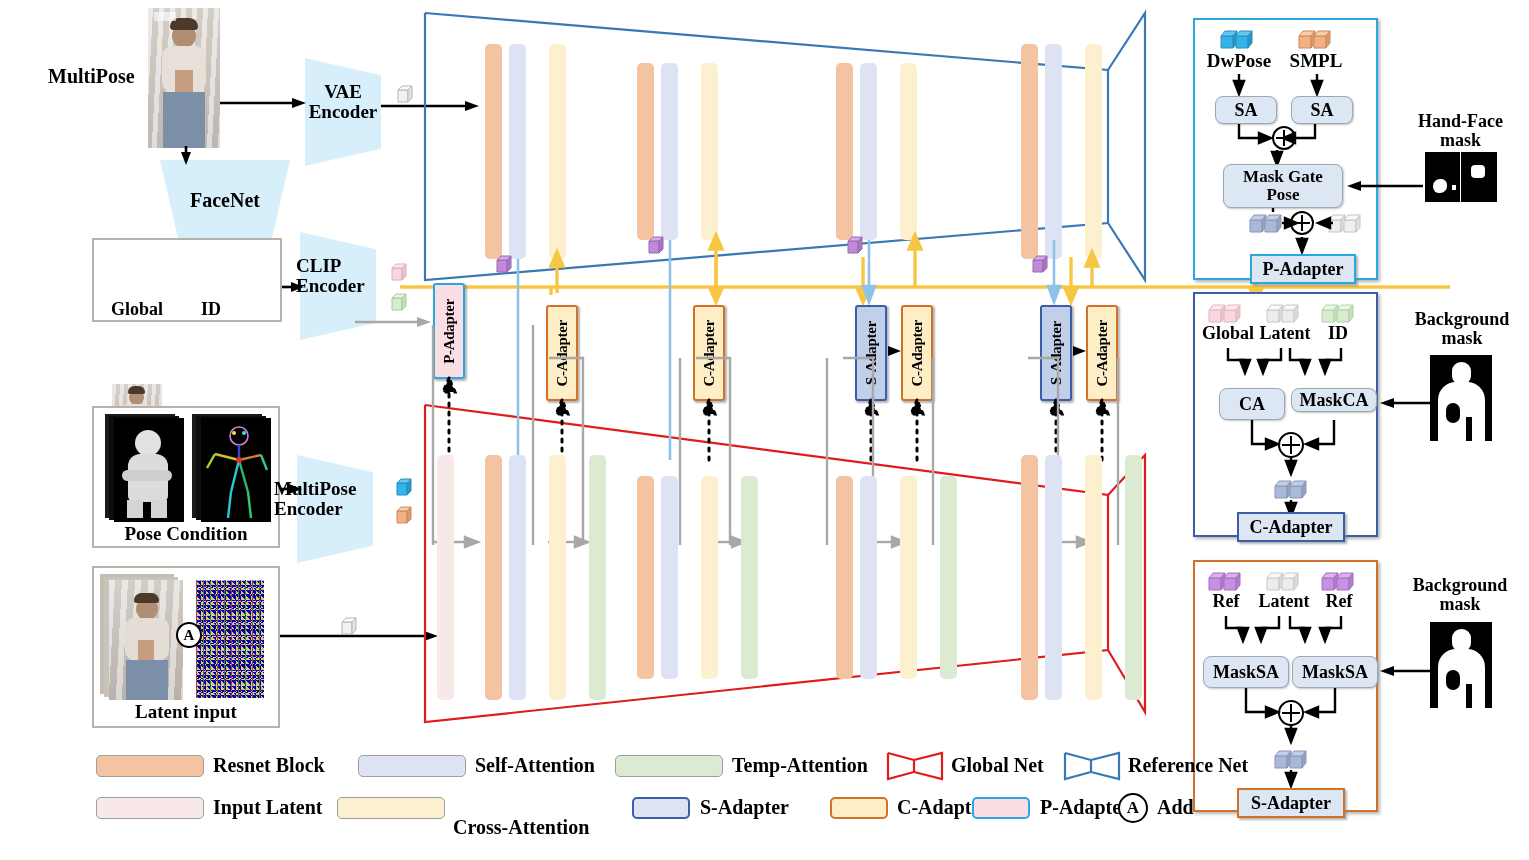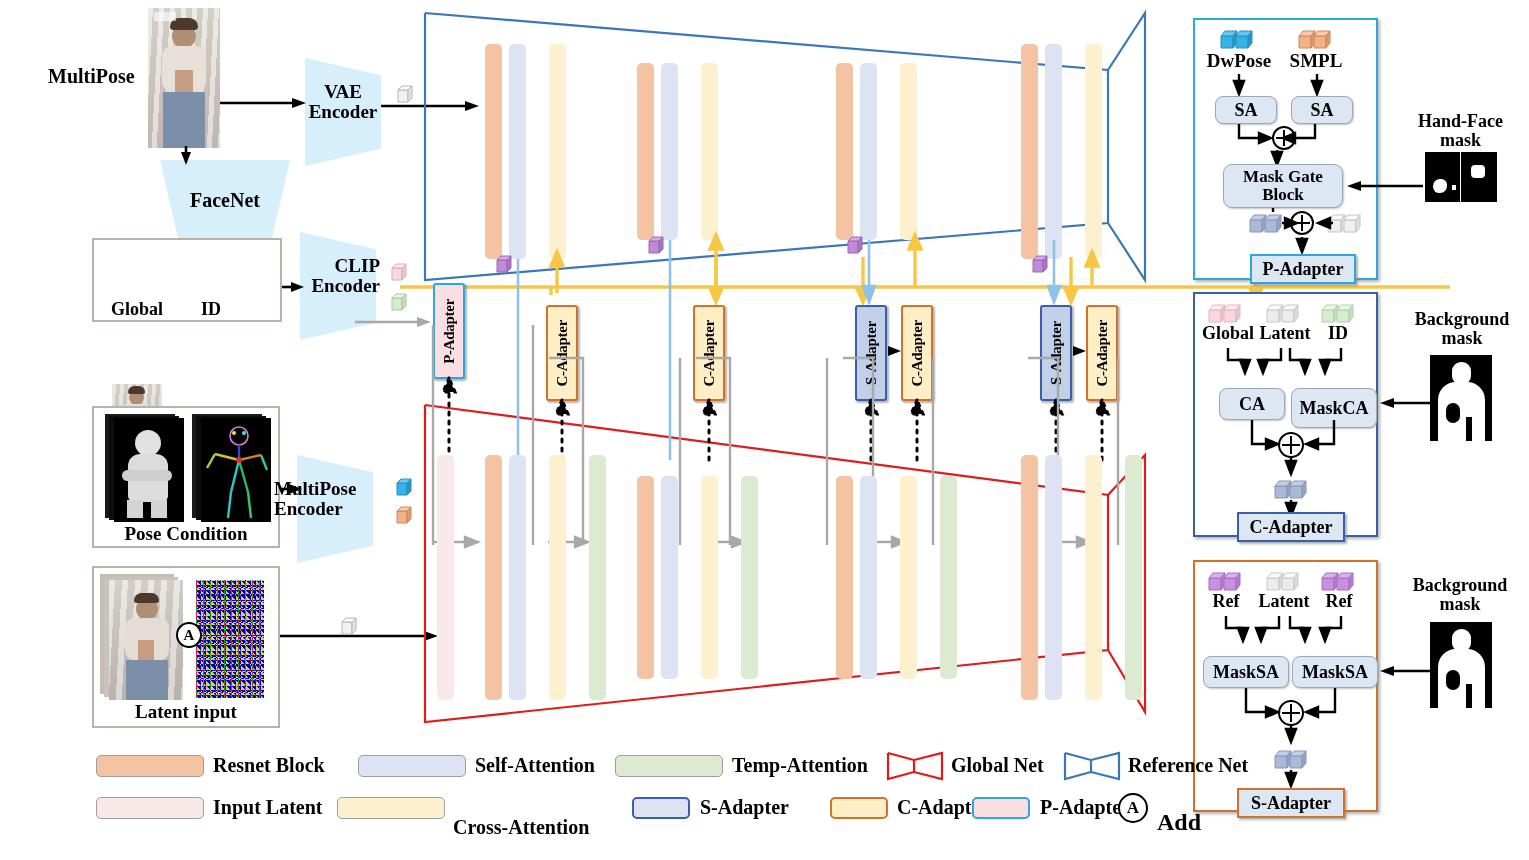--- a/index.html
+++ b/index.html
@@ -130,21 +130,21 @@
   <div class="abs" style="left:20px;top:10px;width:38px;height:46px;border-radius:19px 19px 16px 16px;background:#c9a184;"></div>
   <div class="abs" style="left:19px;top:4px;width:40px;height:13px;border-radius:16px 16px 3px 3px;background:#5a452f;"></div>
   <div class="abs" style="left:28px;top:26px;width:6px;height:3px;border-radius:2px;background:#3a2c20;"></div>
   <div class="abs" style="left:45px;top:26px;width:6px;height:3px;border-radius:2px;background:#3a2c20;"></div>
   <div class="abs" style="left:35px;top:40px;width:9px;height:5px;border-radius:3px;background:#9c6e58;"></div>
 </div>
 <div class="abs lbl" style="left:106px;top:300px;width:62px;text-align:center;font-size:18px;">Global</div>
 <div class="abs lbl" style="left:186px;top:300px;width:50px;text-align:center;font-size:18px;">ID</div>
 
 <div class="abs trap trap-r" style="left:300px;top:232px;width:76px;height:108px;"></div>
-<div class="abs lbl" style="left:296px;top:256px;width:84px;text-align:right;font-size:19px;">
+<div class="abs lbl" style="left:296px;top:256px;width:84px;text-align:left;font-size:19px;">
   <div>CLIP</div>
   <div>Encoder</div>
 </div>
 <svg class="abs" style="left:282px;top:279px;" width="24" height="16">
   <line x1="0" y1="8" x2="12" y2="8" stroke="#000" stroke-width="2.6"></line>
   <polygon points="22,8 9,3 9,13" fill="#000"></polygon>
 </svg>
 
 <svg class="abs cube" style="left:390px;top:262px;" width="20" height="20">
   <polygon points="2,6 12,6 12,18 2,18" fill="#f8d7dd" stroke="#d8b0b8" stroke-width="1"></polygon>
@@ -474,23 +474,23 @@
   <g stroke="#000" stroke-width="2.4" fill="#000">
     <path d="M46,2 V16 H68" fill="none"></path>
       <polygon points="78,16 66,11 66,21"></polygon>
     <path d="M122,2 V16 H100" fill="none"></path>
       <polygon points="90,16 102,11 102,21"></polygon>
     <line x1="84" y1="28" x2="84" y2="34"></line>
       <polygon points="84,43 79,30 89,30"></polygon>
   </g>
 </svg>
 
-<div class="pnode" style="left:1223px;top:164px;width:120px;height:44px;font-size:17px;flex-direction:column;border-radius:9px;">
+<div class="pnode" style="left:1223px;top:164px;width:120px;height:44px;font-size:17px;flex-direction:column;">
   <div>Mask Gate</div>
-  <div>Block</div>
+  <div>Pose</div>
 </div>
 
 <div class="abs lbl" style="left:1398px;top:112px;width:125px;text-align:center;font-size:18px;">
   <div>Hand-Face</div>
   <div>mask</div>
 </div>
 <div class="abs" style="left:1425px;top:152px;width:72px;height:50px;background:#000;">
   <div class="abs" style="left:0;top:0;width:35px;height:50px;background:#000;border-right:1px solid #fff;"></div>
   <div class="abs" style="left:8px;top:27px;width:14px;height:14px;border-radius:50% 40% 50% 45%;background:#fff;"></div>
   <div class="abs" style="left:27px;top:33px;width:4px;height:5px;background:#fff;"></div>
@@ -573,21 +573,21 @@
     <path d="M88,0 V12 H70" fill="none"></path>
       <polygon points="70,25 65,12 75,12"></polygon>
     <path d="M97,0 V12 H112" fill="none"></path>
       <polygon points="112,25 107,12 117,12"></polygon>
     <path d="M148,0 V12 H132" fill="none"></path>
       <polygon points="132,25 127,12 137,12"></polygon>
   </g>
 </svg>
 
 <div class="pnode" style="left:1219px;top:388px;width:66px;height:32px;font-size:18px;">CA</div>
-<div class="pnode" style="left:1291px;top:388px;width:86px;height:40px;font-size:18px;">MaskCA</div>
+<div class="pnode" style="left:1291px;top:388px;width:86px;height:24px;font-size:18px;">MaskCA</div>
 
 <div class="abs lbl" style="left:1398px;top:310px;width:128px;text-align:center;font-size:18px;">
   <div>Background</div>
   <div>mask</div>
 </div>
 <div class="abs" style="left:1430px;top:355px;width:62px;height:86px;background:#000;overflow:hidden;">
   <div class="abs" style="left:22px;top:7px;width:19px;height:23px;border-radius:9px;background:#fff;"></div>
   <div class="abs" style="left:8px;top:27px;width:47px;height:59px;border-radius:18px 18px 0 0;background:#fff;"></div>
   <div class="abs" style="left:16px;top:48px;width:14px;height:20px;border-radius:7px;background:#000;"></div>
   <div class="abs" style="left:36px;top:62px;width:6px;height:24px;background:#000;"></div>
@@ -752,13 +752,13 @@
 <div class="lg-tx lbl" style="left:700px;top:797px;font-size:20px;">S-Adapter</div>
 
 <div class="lg-sw" style="left:830px;top:797px;width:58px;height:22px;background:#fdeec5;border-color:#d2722a;border-width:2px;"></div>
 <div class="lg-tx lbl" style="left:897px;top:797px;font-size:20px;">C-Adapter</div>
 
 <div class="lg-sw" style="left:972px;top:797px;width:58px;height:22px;background:#fbdde4;border-color:#29a8e0;border-width:2px;"></div>
 <div class="lg-tx lbl" style="left:1040px;top:797px;font-size:20px;">P-Adapter</div>
 
 <div class="abs plus" style="left:1118px;top:793px;width:30px;height:30px;background:#fff;
      display:flex;align-items:center;justify-content:center;font-size:17px;font-weight:bold;">A</div>
-<div class="lg-tx lbl" style="left:1157px;top:797px;font-size:24px;margin-top:13px;">Add</div>
+<div class="lg-tx lbl" style="left:1157px;top:797px;font-size:20px;">Add</div>
 
 </body></html>

